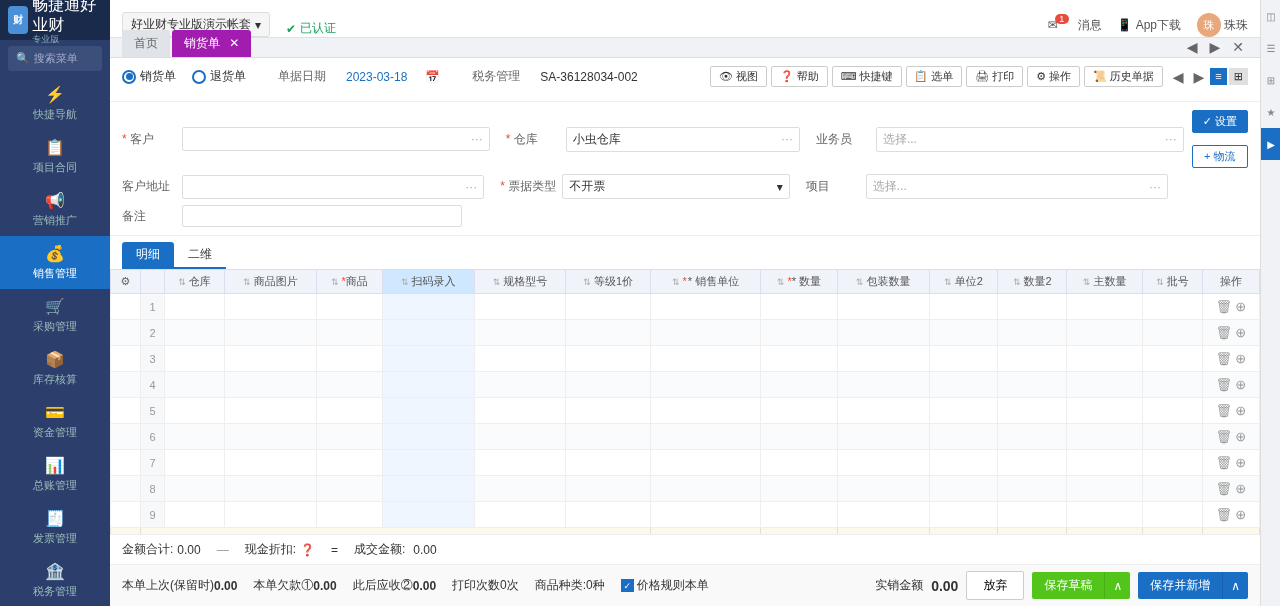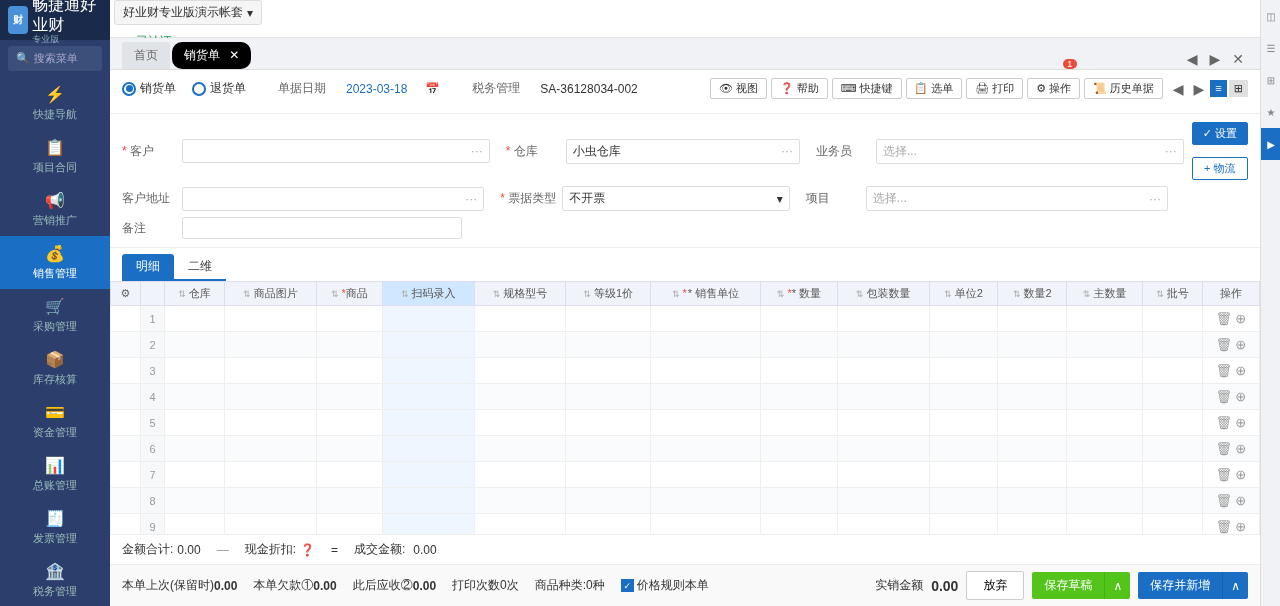--- a/index.html
+++ b/index.html
@@ -12,32 +12,32 @@
     .sidebar-search { padding: 6px 8px; }
     .sidebar-search-btn { width: 100%; background: #3a4f7a; border: none; color: #aac; padding: 5px 8px; border-radius: 3px; cursor: pointer; font-size: 11px; display: flex; align-items: center; gap: 4px; }
     .sidebar-nav-item { display: flex; flex-direction: column; align-items: center; padding: 8px 4px; cursor: pointer; color: #9bb; font-size: 11px; gap: 3px; }
     .sidebar-nav-item.active { background: #1a6fc4; color: #fff; }
     .sidebar-nav-icon { font-size: 16px; }
 
     
     .main { flex: 1; display: flex; flex-direction: column; background: #f5f6f8; overflow: hidden; }
 
     
-    .topbar { background: #fff; height: 38px; display: flex; align-items: flex-start; padding: 0 4px; border-bottom: 1px solid #e0e0e0; gap: 8px; flex-direction: column; }
+    .topbar { background: #fff; height: 38px; display: flex; align-items: flex-end; padding: 0 12px; border-bottom: 1px solid #e0e0e0; gap: 8px; }
     .topbar-selector { display: flex; align-items: center; gap: 4px; background: #f5f5f5; border: 1px solid #ddd; border-radius: 3px; padding: 3px 8px; font-size: 12px; cursor: pointer; }
     .topbar-certified { display: flex; align-items: center; gap: 4px; color: #1a9e5c; font-size: 12px; margin-left: 8px; }
     .topbar-right { margin-left: auto; display: flex; align-items: center; gap: 16px; }
     .topbar-btn { display: flex; align-items: center; gap: 3px; cursor: pointer; font-size: 12px; color: #555; }
     .badge { background: #e74c3c; color: white; border-radius: 8px; font-size: 9px; padding: 0 4px; min-width: 14px; text-align: center; position: relative; top: -6px; left: -6px; }
     .avatar { width: 24px; height: 24px; border-radius: 50%; background: #e8a87c; display: flex; align-items: center; justify-content: center; font-size: 11px; color: #fff; }
 
     
-    .tabbar { background: #f0f2f5; height: 32px; display: flex; align-items: flex-end; padding: 0 12px; border-bottom: 1px solid #ddd; gap: 2px; }
+    .tabbar { background: #f0f2f5; height: 20px; display: flex; align-items: flex-end; padding: 0 12px; border-bottom: 1px solid #ddd; gap: 2px; }
     .tab { padding: 5px 12px; font-size: 12px; cursor: pointer; background: #e0e3e8; border-radius: 3px 3px 0 0; color: #666; }
-    .tab.active { background: #000000; color: white; border-radius: 10px; }
+    .tab.active { background: #a21caf; color: white; }
     .tab-close { margin-left: 6px; cursor: pointer; }
 
     
     .content { flex: 1; background: #fff; display: flex; flex-direction: column; overflow: hidden; }
 
     
     .form-header { padding: 8px 12px; border-bottom: 1px solid #eee; }
     .form-radio-row { display: flex; align-items: center; gap: 16px; margin-bottom: 6px; }
     .form-radio { display: flex; align-items: center; gap: 4px; cursor: pointer; }
     .radio-dot { width: 14px; height: 14px; border-radius: 50%; border: 2px solid #1a6fc4; display: flex; align-items: center; justify-content: center; }

